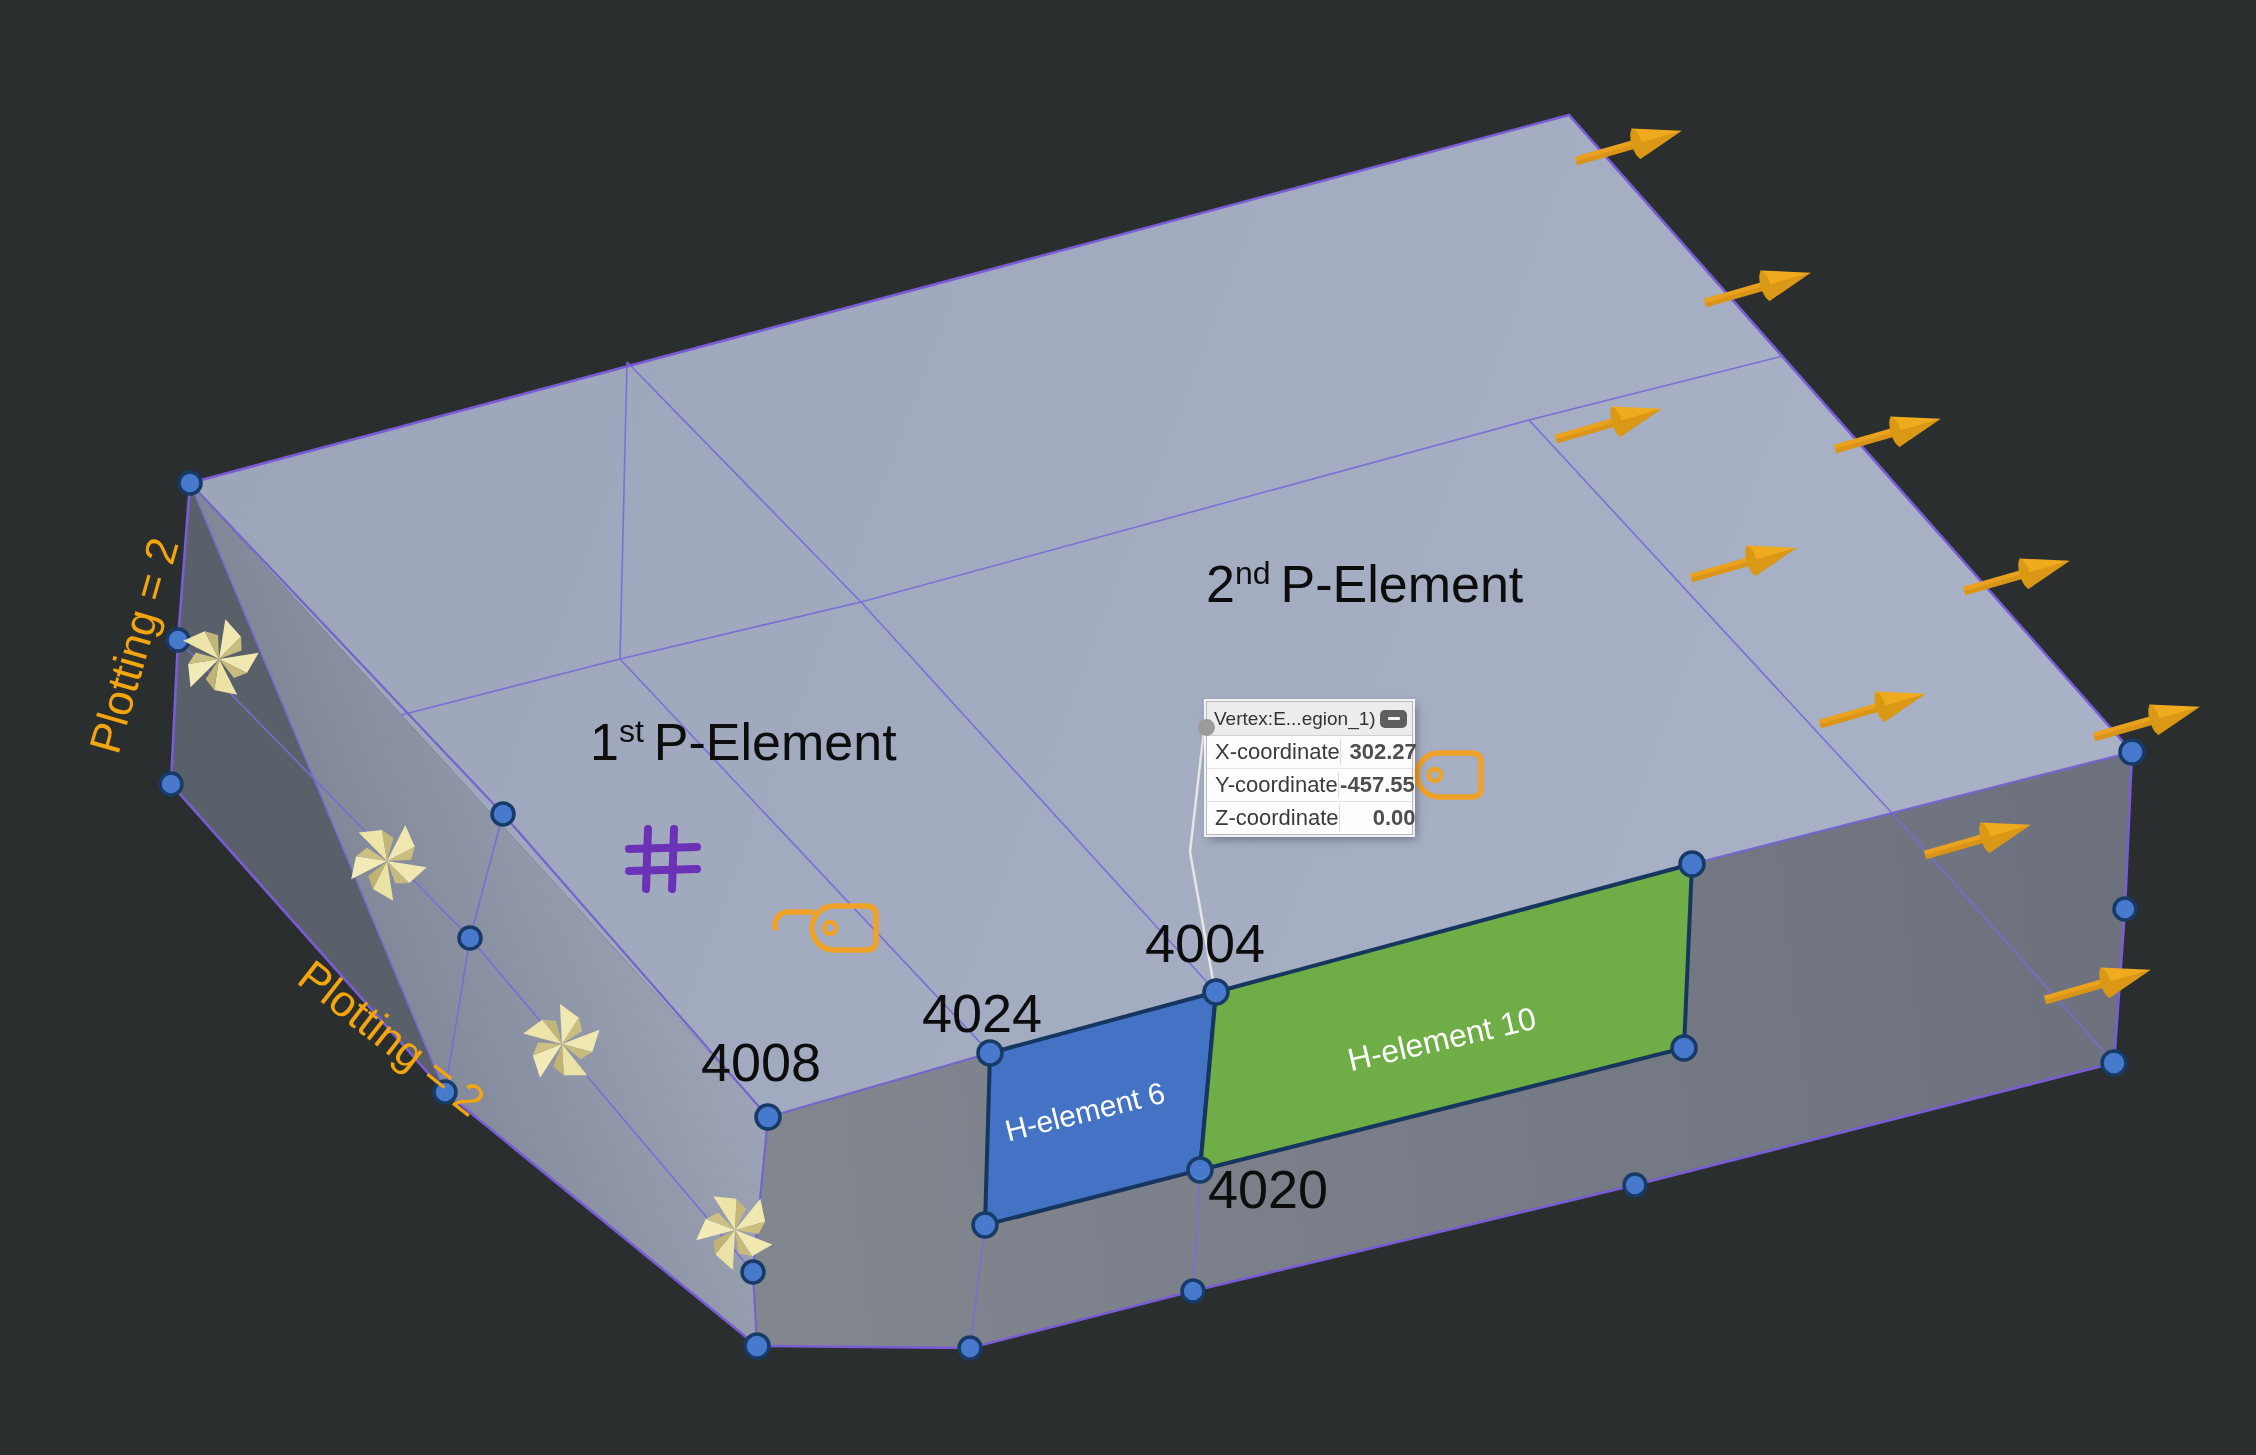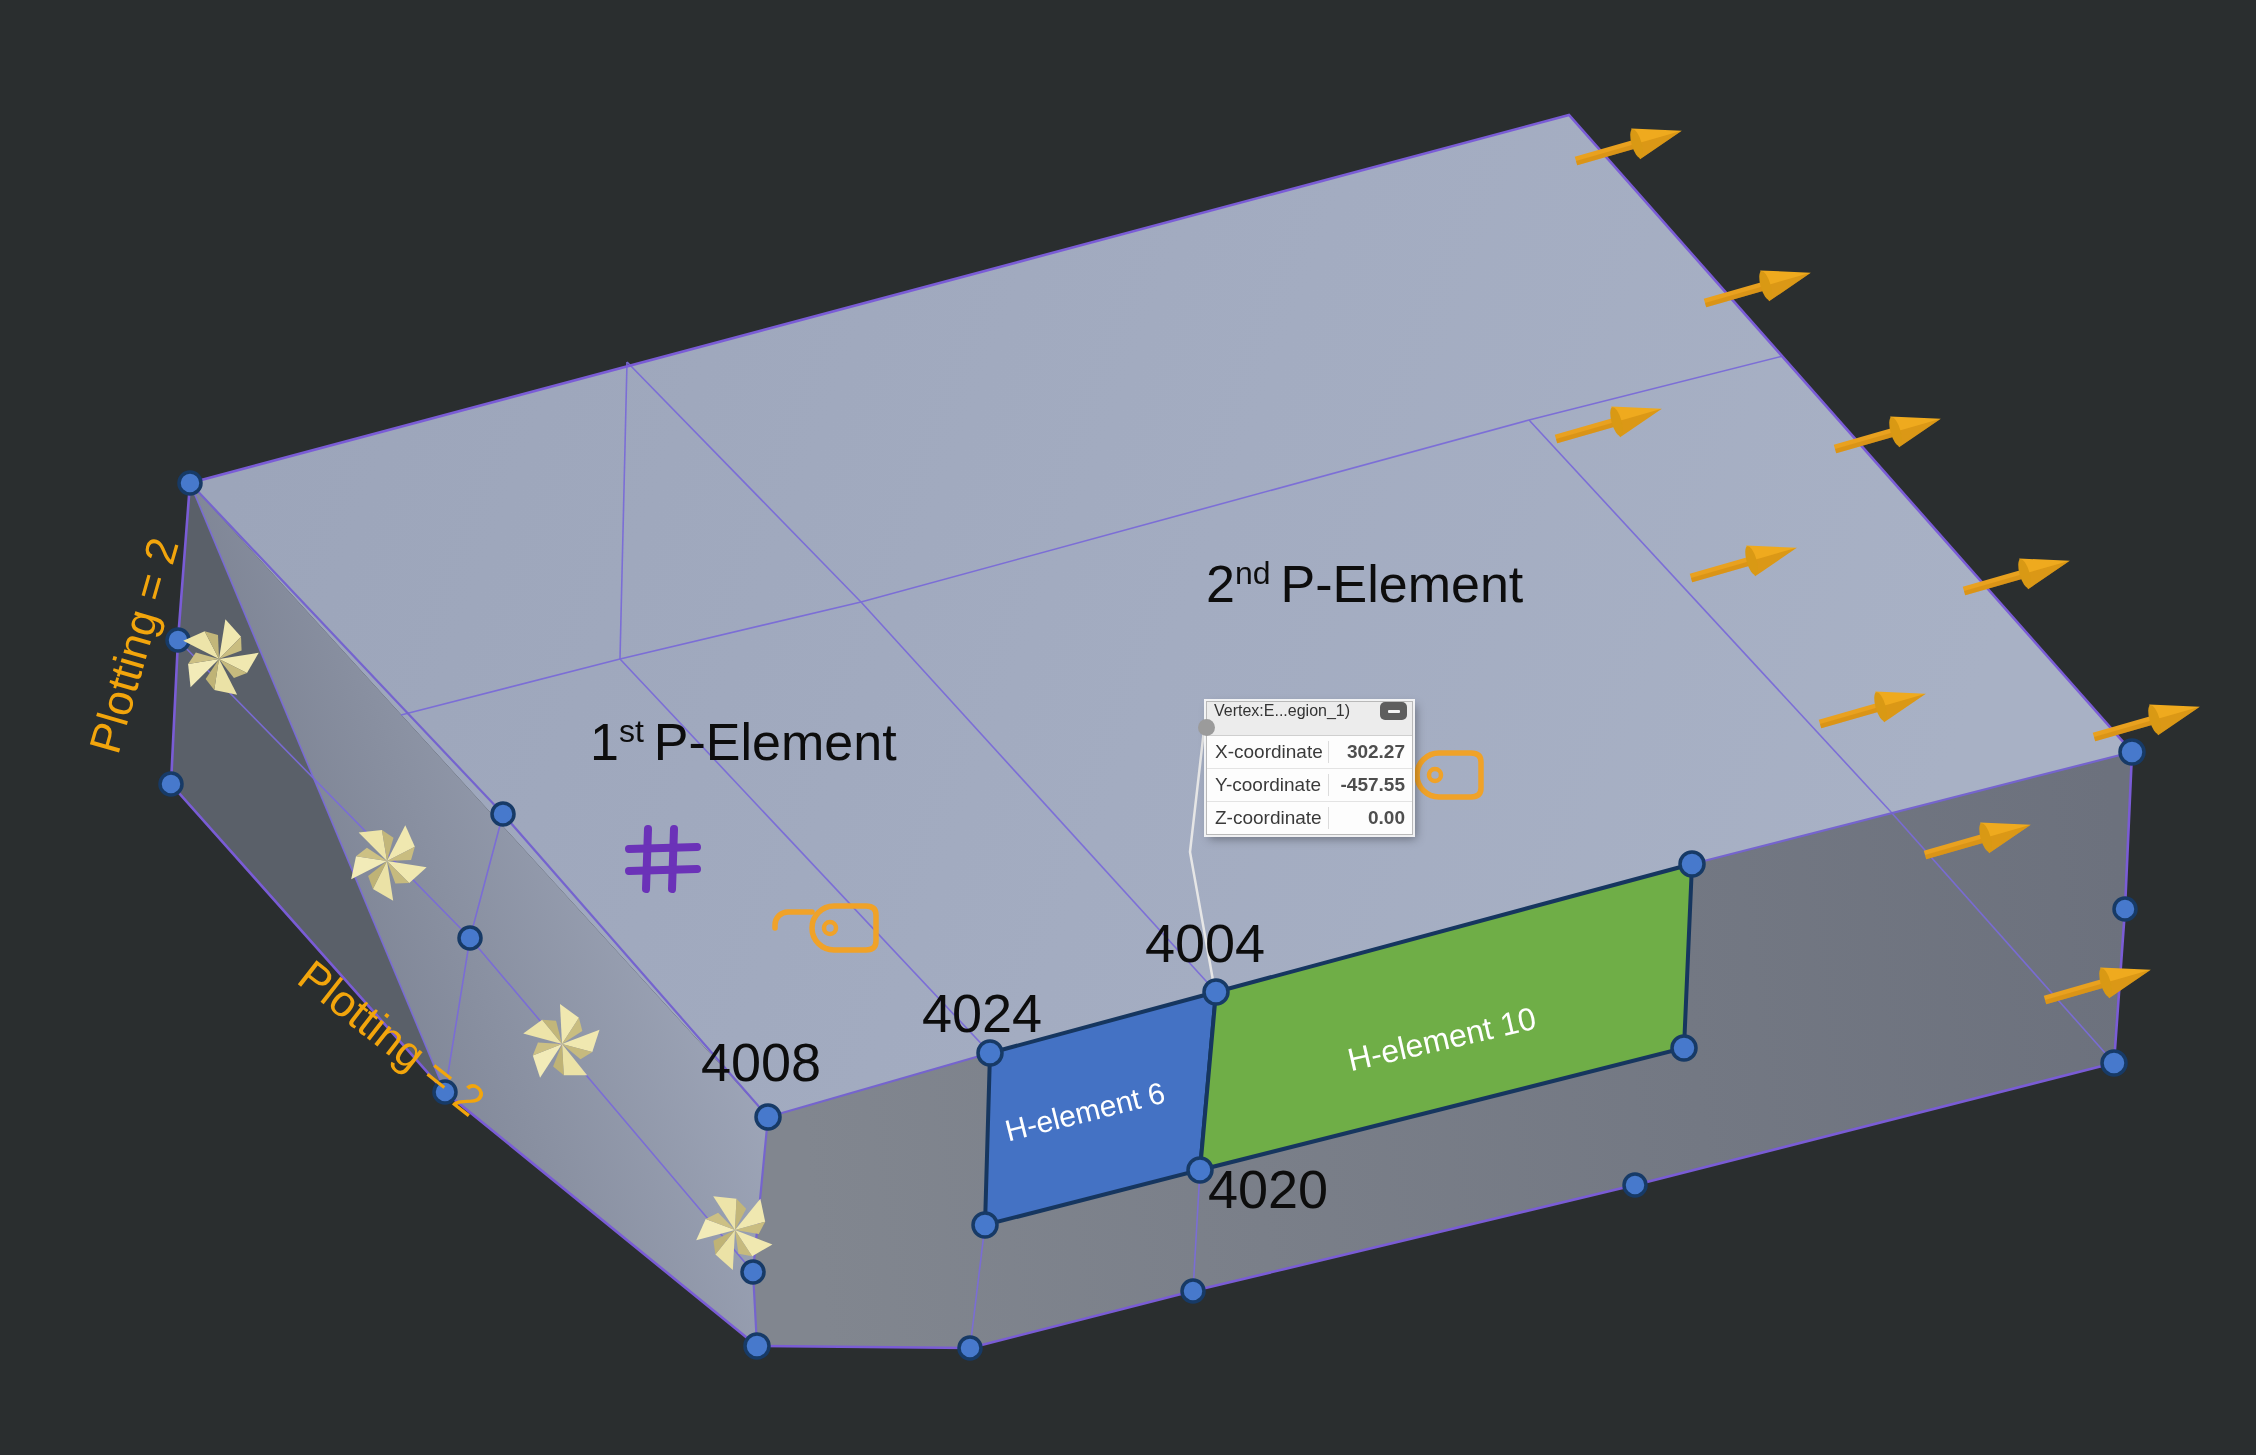--- a/index.html
+++ b/index.html
@@ -15,40 +15,40 @@
   .tooltip{
     position:absolute;
     left:1206px;top:701px;width:205px;
     background:#FBFBFB;
     border:1px solid #B9B9B9;
     box-shadow:0 0 0 2px rgba(250,250,250,0.92), 3px 4px 9px rgba(0,0,0,0.35);
     font-family:"Liberation Sans", sans-serif;
     z-index:5;
   }
   .tt-title{
-    display:flex;align-items:flex-start;
+    display:flex;align-items:center;
     height:33px;background:#ECECEC;
     border-bottom:1px solid #CFCFCF;
     padding:0 5px 0 7px;
-    font-size:16px;color:#333;
+    font-size:19px;color:#333;
     white-space:nowrap;
   }
   .tt-min{
     margin-left:auto;
     width:27px;height:18px;border-radius:5px;
     background:#5E5E5E;
     display:flex;align-items:center;justify-content:center;
     cursor:pointer;flex:none;
   }
   .tt-min-bar{width:12px;height:3px;background:#F4F4F4;border-radius:1px;}
   .tt-row{
     display:flex;align-items:center;
     height:32px;background:#FDFDFD;
     border-bottom:1px solid #E3E3E3;
-    font-size:19px;color:#3A3A3A;
+    font-size:22px;color:#3A3A3A;
   }
   .tt-row:last-child{border-bottom:none;}
   .tt-label{flex:1;padding-left:8px;white-space:nowrap;}
   .tt-value{
     width:76px;flex:none;
     border-left:1px solid #DCDCDC;
     text-align:right;padding-right:7px;
     font-weight:bold;color:#4E4E4E;
   }
   .tt-dot{

